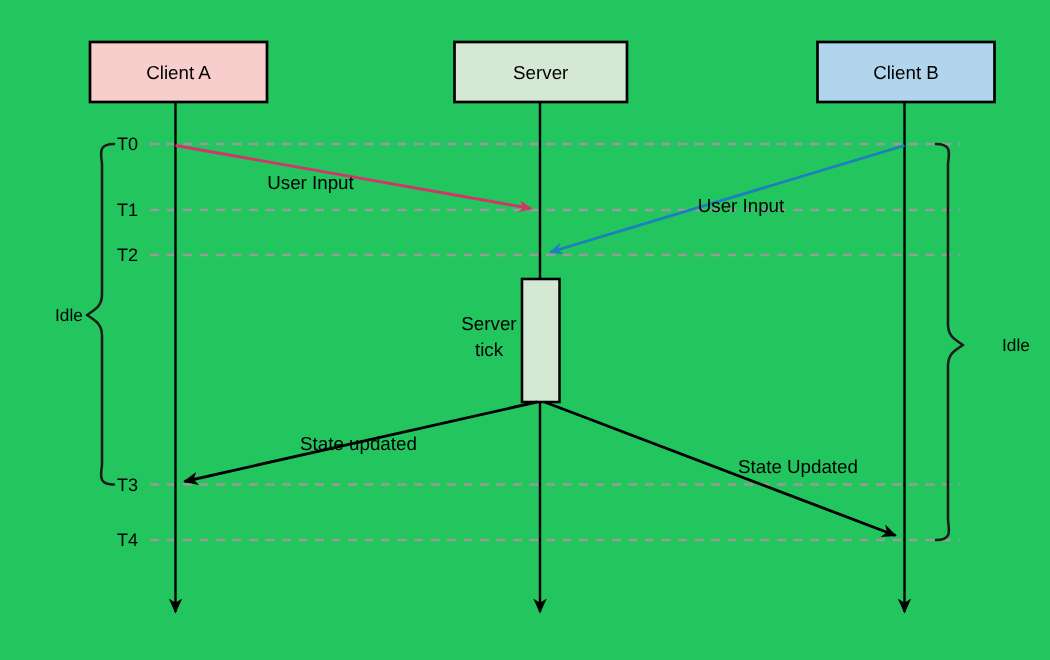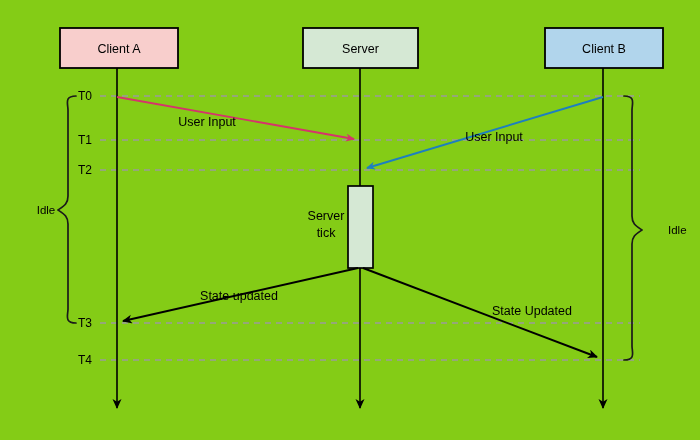--- a/index.html
+++ b/index.html
@@ -4,21 +4,21 @@
 <style>
   html, body {
     margin: 0;
     padding: 0;
     background: #ffffff;
   }
   #diagram-root {
     position: relative;
     width: 700px;
     height: 440px;
-    background: #84cc16;
+    background: #22c55e;
     font-family: "Liberation Sans", sans-serif;
     overflow: hidden;
   }
   svg.diagram-canvas {
     position: absolute;
     left: 0;
     top: 0;
     width: 700px;
     height: 440px;
   }

